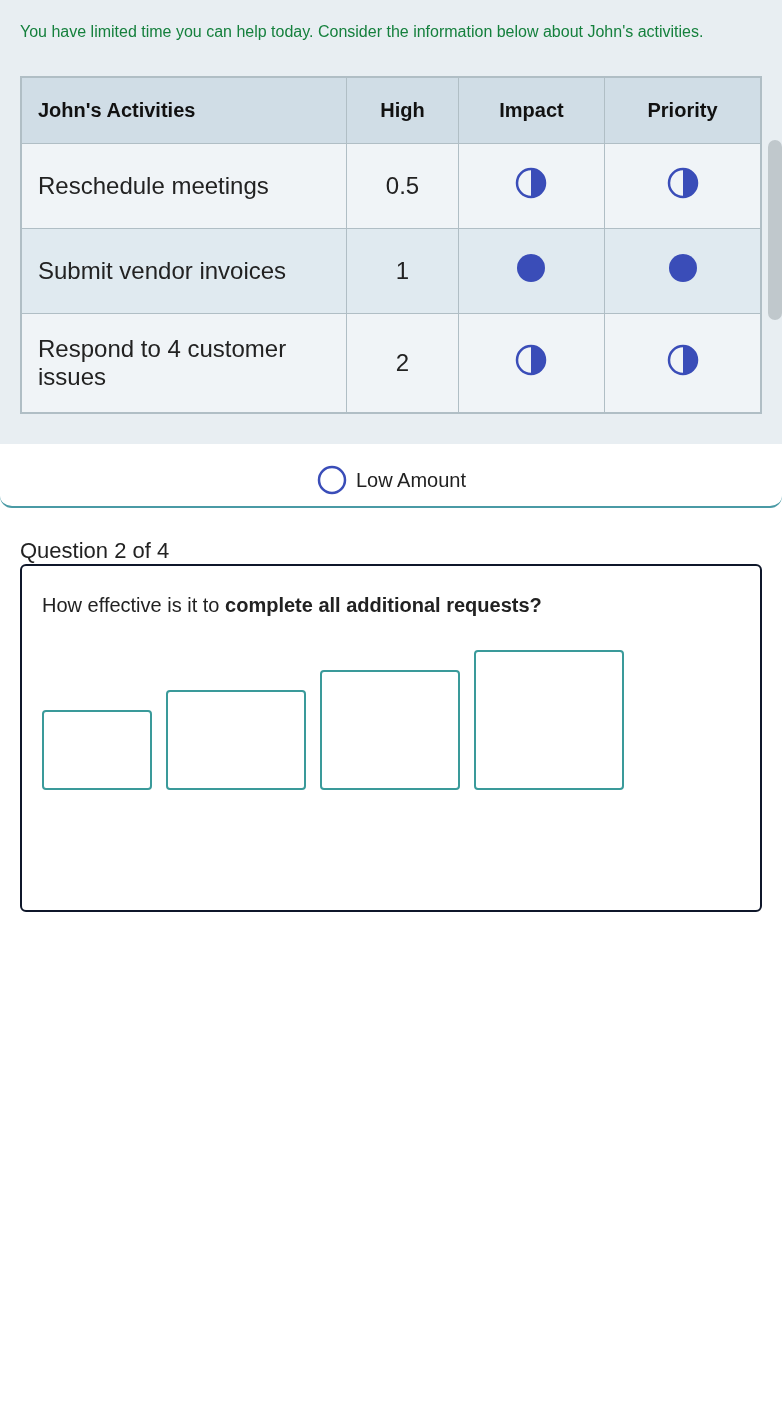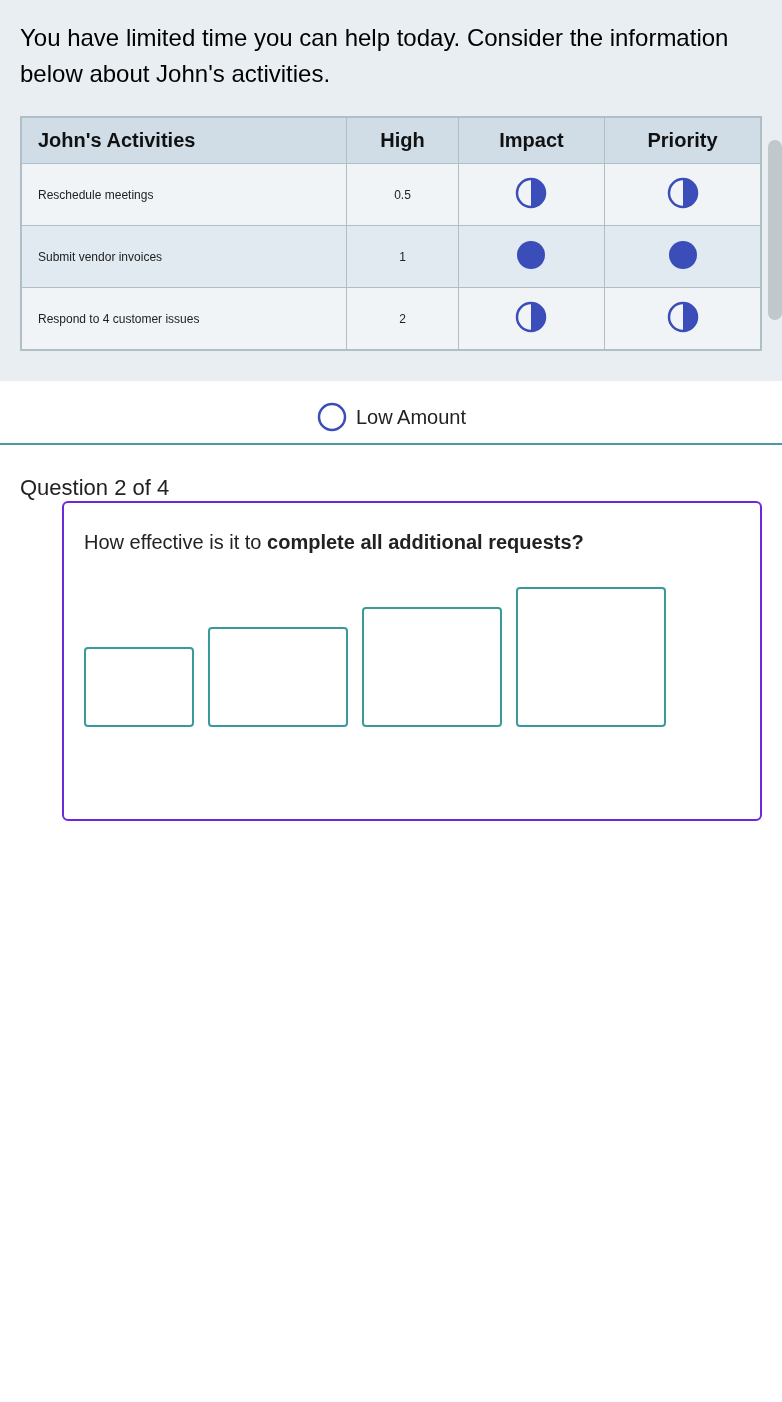--- a/index.html
+++ b/index.html
@@ -11,77 +11,78 @@
       min-height: 1402px;
       overflow-x: hidden;
     }
 
     .top-section {
       background: #e8eef2;
       padding: 20px 20px 30px 20px;
     }
 
     .intro-text {
-      font-size: 24px;
-      color: #000000;
+      font-size: 16px;
+      color: #15803d;
       line-height: 1.5;
-      margin-bottom: 24px;
+      margin-bottom: 32px;
     }
 
     
     .activities-table {
       width: 100%;
       border-collapse: collapse;
       background: #fff;
       border: 2px solid #b0bec5;
     }
 
     .activities-table th,
     .activities-table td {
       border: 1px solid #b0bec5;
-      padding: 11px 10px;
+      padding: 21px 10px;
       text-align: center;
       vertical-align: middle;
     }
 
     .activities-table th {
       background: #d0dde6;
       font-weight: bold;
       font-size: 20px;
       color: #111;
     }
 
     .activities-table th:first-child,
     .activities-table td:first-child {
       text-align: left;
       padding-left: 16px;
       width: 44%;
     }
 
     .activities-table td {
-      font-size: 12px;
+      font-size: 24px;
       color: #222;
     }
 
     .activities-table tr:nth-child(odd) td {
       background: #f0f4f7;
     }
 
     .activities-table tr:nth-child(even) td {
       background: #e0eaf0;
     }
 
     
     .legend-section {
       padding: 20px 0 10px 0;
       display: flex;
       flex-direction: column;
       align-items: center;
       gap: 8px;
       border-bottom: 2px solid #4a9aa5;
+      border-radius: 12px;
     }
 
     .legend-row {
       display: flex;
       align-items: center;
       gap: 28px;
       flex-wrap: wrap;
       justify-content: center;
     }
 
@@ -98,25 +99,24 @@
       padding: 30px 20px 20px 20px;
       background: #fff;
     }
 
     .question-label {
       font-size: 22px;
       color: #222;
     }
 
     .question-card {
-      border: 2px solid #6d28d9;
+      border: 2px solid #0f172a;
       border-radius: 6px;
-      padding: 24px 20px 92px 20px;
-      background: #fff;
-      margin-left: 42px;
+      padding: 24px 20px 120px 20px;
+      background: #fff;
     }
 
     .question-text {
       font-size: 20px;
       color: #222;
       line-height: 1.5;
     }
 
     .question-text strong {
       font-weight: bold;

